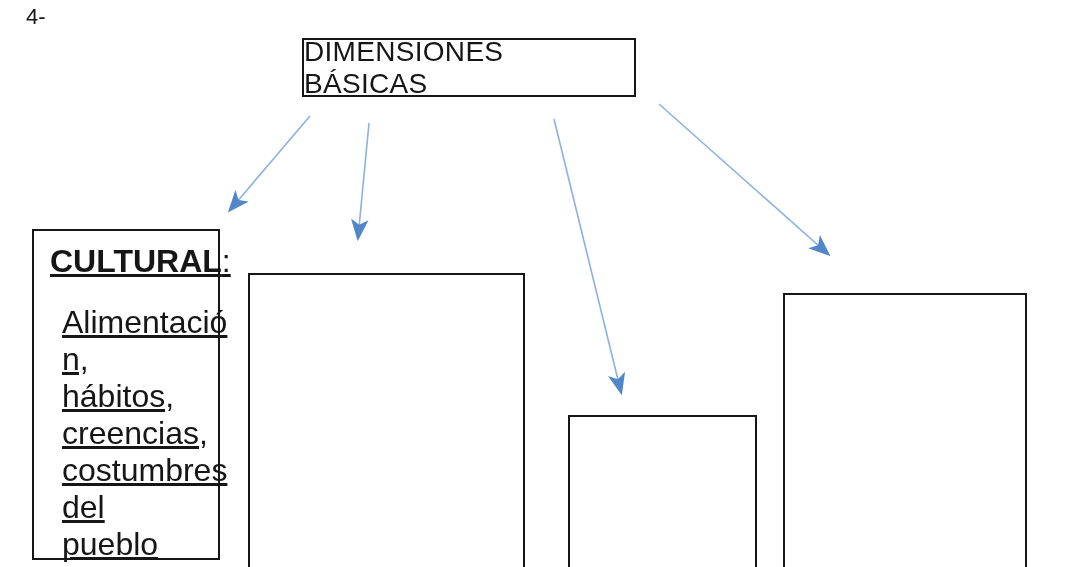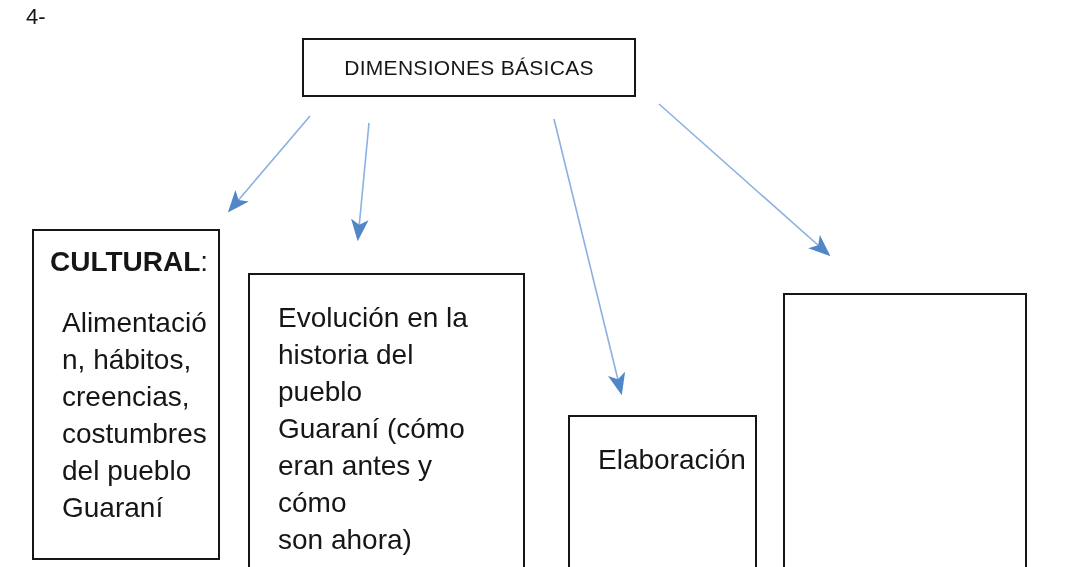--- a/index.html
+++ b/index.html
@@ -29,27 +29,28 @@
     background: #ffffff;
   }
   #root-box {
     left: 302px;
     top: 38px;
     width: 334px;
     height: 59px;
     display: flex;
     align-items: center;
     justify-content: center;
-    font-size: 21px;
+    font-size: 28px;
     letter-spacing: 0.3px;
   }
   .node-box {
     padding: 12px 8px 8px 16px;
-    font-size: 28px;
+    font-size: 32px;
     line-height: 37px;
+    text-decoration: underline;
   }
   #node-cultural   { left: 32px;  top: 229px; width: 188px; height: 331px; }
   #node-temporal   { left: 248px; top: 273px; width: 277px; height: 330px; }
   #node-funcion    { left: 568px; top: 415px; width: 189px; height: 185px; }
   #node-tecnologica{ left: 783px; top: 293px; width: 244px; height: 310px; }
   .box-title {
     white-space: pre-line;
     margin: 0 0 24px 0;
   }
   .box-title .strong { font-weight: bold; }
@@ -92,27 +93,21 @@
     <p class="box-title"><span class="strong">CULTURAL</span><span>:</span></p>
     <p class="box-body">Alimentació
 n, hábitos,
 creencias,
 costumbres
 del pueblo
 Guaraní</p>
   </div>
 
   <div id="node-temporal" class="shape-box node-box">
-    <p class="box-body">Evolución en la
-historia del pueblo
-Guaraní (cómo
-eran antes y cómo
-son ahora)</p>
   </div>
 
   <div id="node-funcion" class="shape-box node-box">
-    <p class="box-body">Elaboración</p>
   </div>
 
   <div id="node-tecnologica" class="shape-box node-box">
   </div>
 
 </div>
 
 </body></html>

